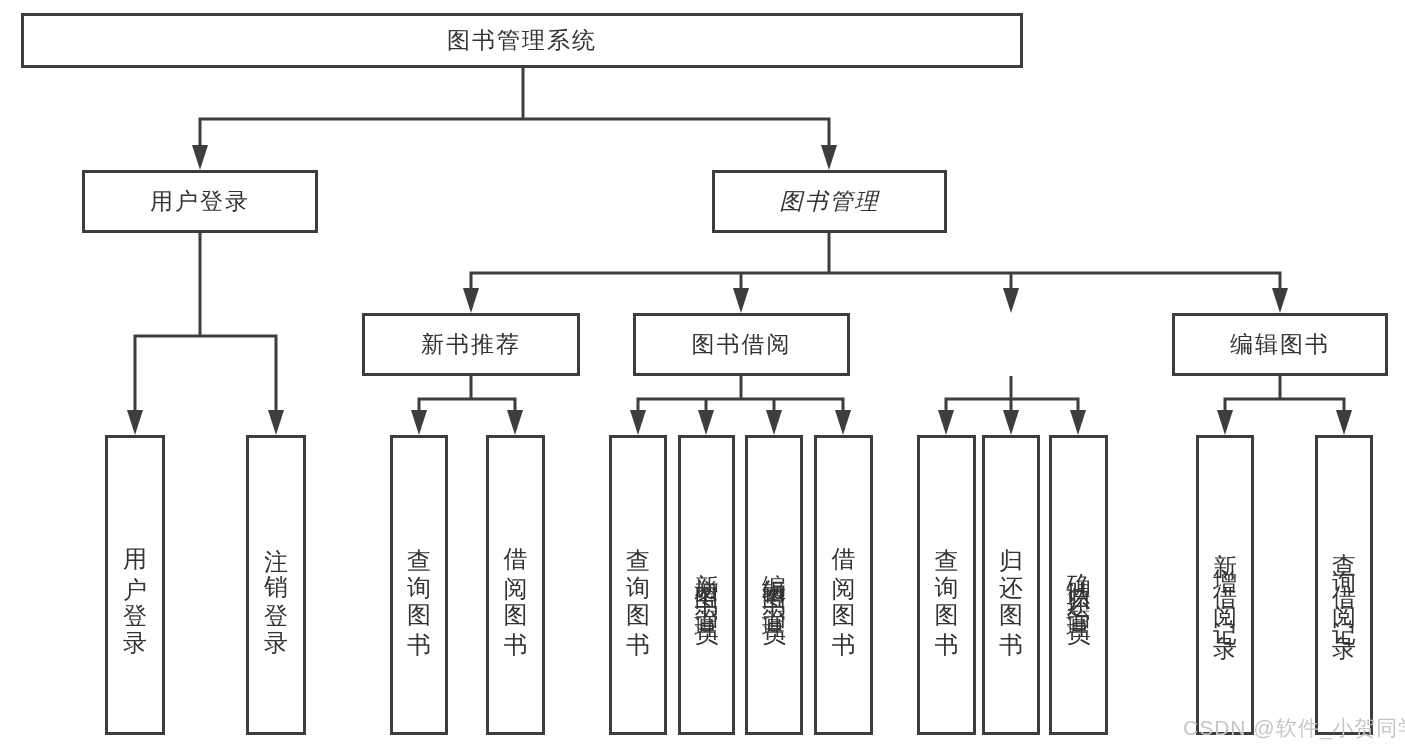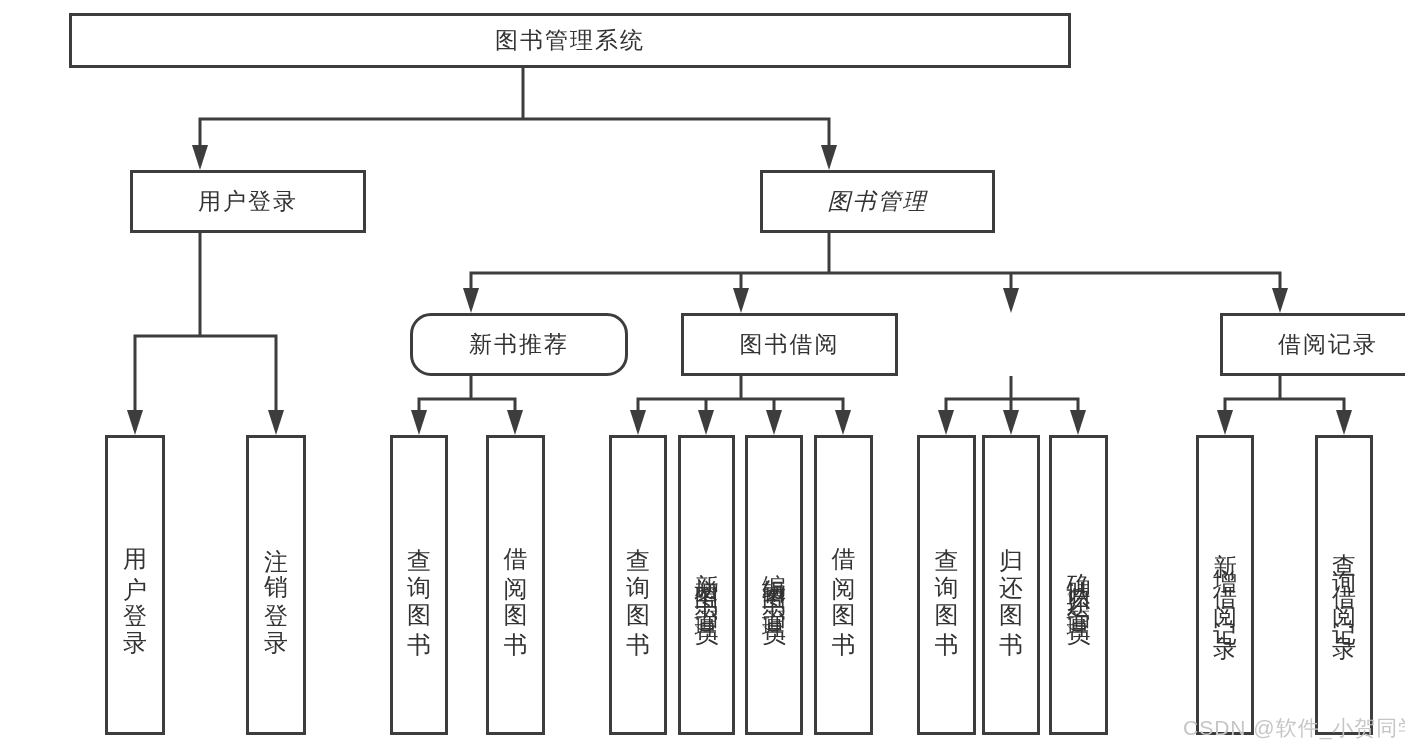--- a/index.html
+++ b/index.html
@@ -18,21 +18,20 @@
     border: 3px solid #3d3d3d;
     background: #ffffff;
     display: flex;
     align-items: center;
     justify-content: center;
     color: #333333;
     font-size: 23px;
     letter-spacing: 2px;
     white-space: nowrap;
     z-index: 2;
-    margin-left: 48px;
   }
   .vnode {
     position: absolute;
     top: 435px;
     height: 300px;
     box-sizing: border-box;
     border: 3px solid #3d3d3d;
     background: #ffffff;
     display: flex;
     align-items: center;
@@ -114,28 +113,28 @@
     <span>图书管理系统</span>
   </div>
 
   <div class="hnode" style="left:82px; top:170px; width:236px; height:63px;">
     <span>用户登录</span>
   </div>
   <div class="hnode" style="left:712px; top:170px; width:235px; height:63px;font-style:italic;">
     <span>图书管理</span>
   </div>
 
-  <div class="hnode" style="left:362px; top:313px; width:218px; height:63px;border-radius:21px;">
+  <div class="hnode" style="left:362px; top:313px; width:218px; height:63px;">
     <span>新书推荐</span>
   </div>
   <div class="hnode" style="left:633px; top:313px; width:217px; height:63px;">
     <span>图书借阅</span>
   </div>
   <div class="hnode" style="left:1172px; top:313px; width:216px; height:63px;">
-    <span>借阅记录</span>
+    <span>编辑图书</span>
   </div>
 
   <div class="vnode" style="left:105px; width:60px;">
     <span class="vt sp-wide">用户登录</span>
   </div>
   <div class="vnode" style="left:246px; width:60px;">
     <span class="vt sp-wide">注销登录</span>
   </div>
 
   <div class="vnode" style="left:390px; width:58px;">

